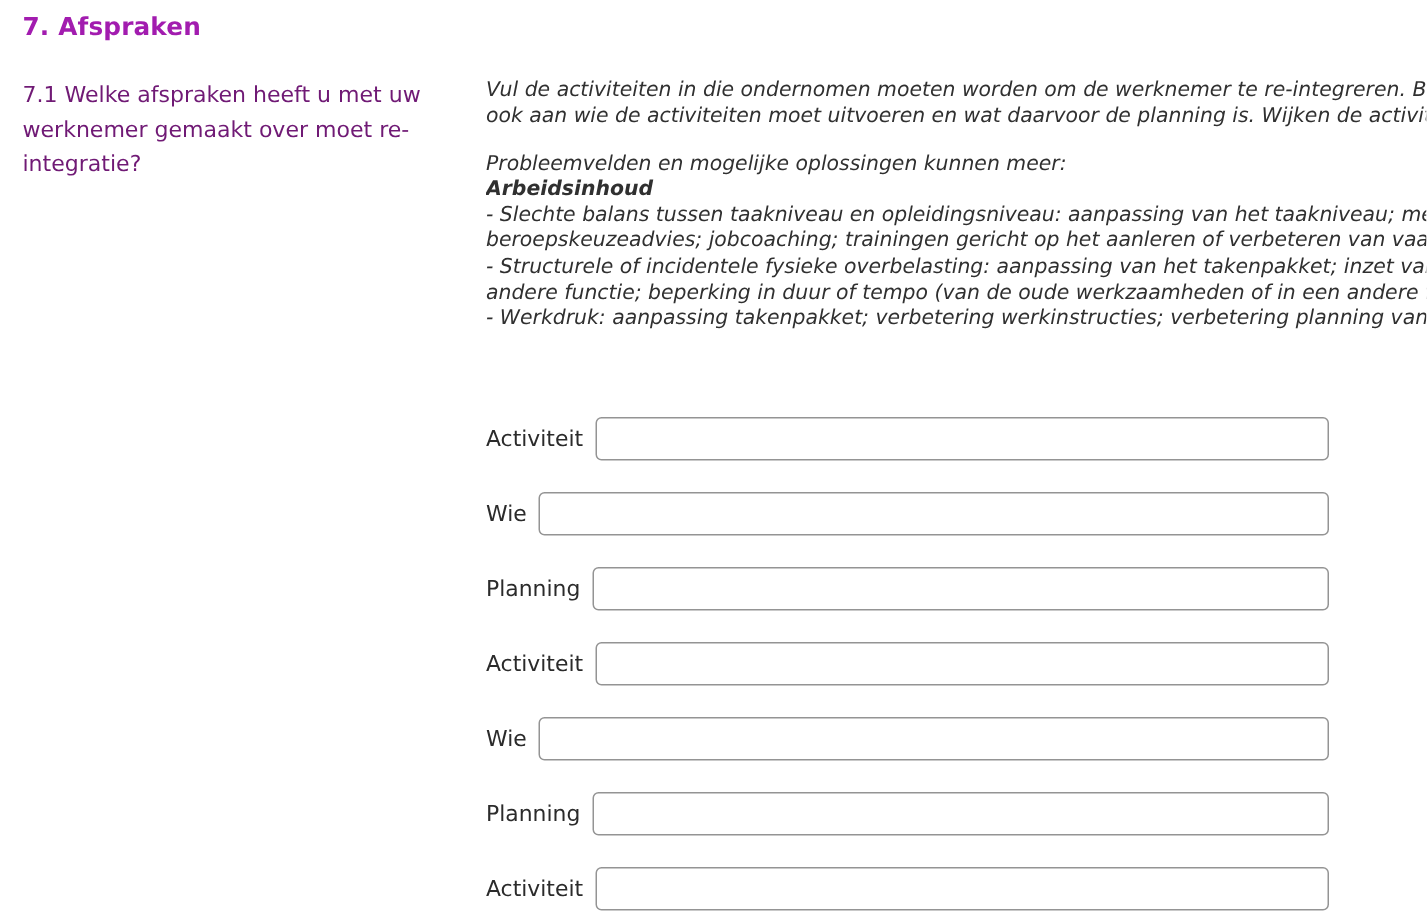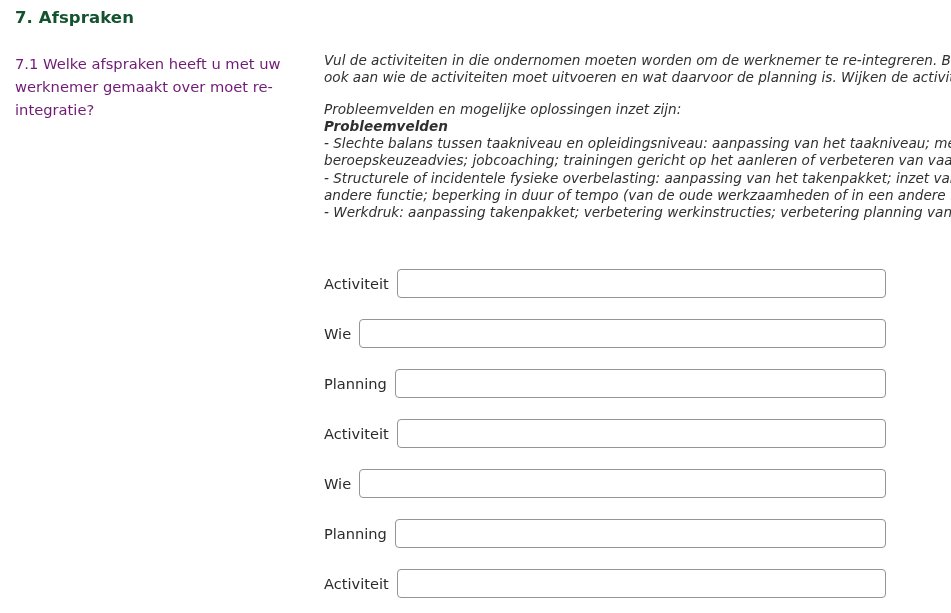--- a/index.html
+++ b/index.html
@@ -25,21 +25,21 @@
     overflow: hidden;
   }
 
   
   .section-heading {
     position: absolute;
     left: 15px;
     top: 8px;
     font-size: 16.5px;
     font-weight: bold;
-    color: #14532d;
+    color: #a21caf;
     letter-spacing: 0.1px;
     white-space: nowrap;
     text-align: right;
   }
 
   
   .question-label {
     position: absolute;
     left: 15px;
     top: 52px;
@@ -84,21 +84,21 @@
     left: 324px;
     top: 269px;
     width: 627px;
   }
 
   .form-row {
     position: absolute;
     left: 0;
     height: 46px;
     display: flex;
-    align-items: flex-start;
+    align-items: center;
   }
 
   .form-row .row-label {
     font-size: 14.6px;
     color: #2b2b2b;
     line-height: 29px;
     white-space: nowrap;
     padding-right: 8px;
   }
 
@@ -130,22 +130,22 @@
   <div class="help-column">
 
     <div class="help-para">
       <div class="help-line">Vul de activiteiten in die ondernomen moeten worden om de werknemer te re-integreren. Betre</div>
       <div class="help-line">ook aan wie de activiteiten moet uitvoeren en wat daarvoor de planning is. Wijken de activiteiten</div>
     </div>
 
     <div class="help-gap"></div>
 
     <div class="help-para">
-      <div class="help-line">Probleemvelden en mogelijke oplossingen inzet zijn:</div>
-      <div class="help-line help-strong">Probleemvelden</div>
+      <div class="help-line">Probleemvelden en mogelijke oplossingen kunnen meer:</div>
+      <div class="help-line help-strong">Arbeidsinhoud</div>
       <div class="help-line">- Slechte balans tussen taakniveau en opleidingsniveau: aanpassing van het taakniveau; meer re</div>
       <div class="help-line">beroepskeuzeadvies; jobcoaching; trainingen gericht op het aanleren of verbeteren van vaardigh</div>
       <div class="help-line">- Structurele of incidentele fysieke overbelasting: aanpassing van het takenpakket; inzet van hulp</div>
       <div class="help-line">andere functie; beperking in duur of tempo (van de oude werkzaamheden of in een andere func</div>
       <div class="help-line">- Werkdruk: aanpassing takenpakket; verbetering werkinstructies; verbetering planning van werk</div>
     </div>
 
   </div>
 
   <div class="form-area" id="form-area">

